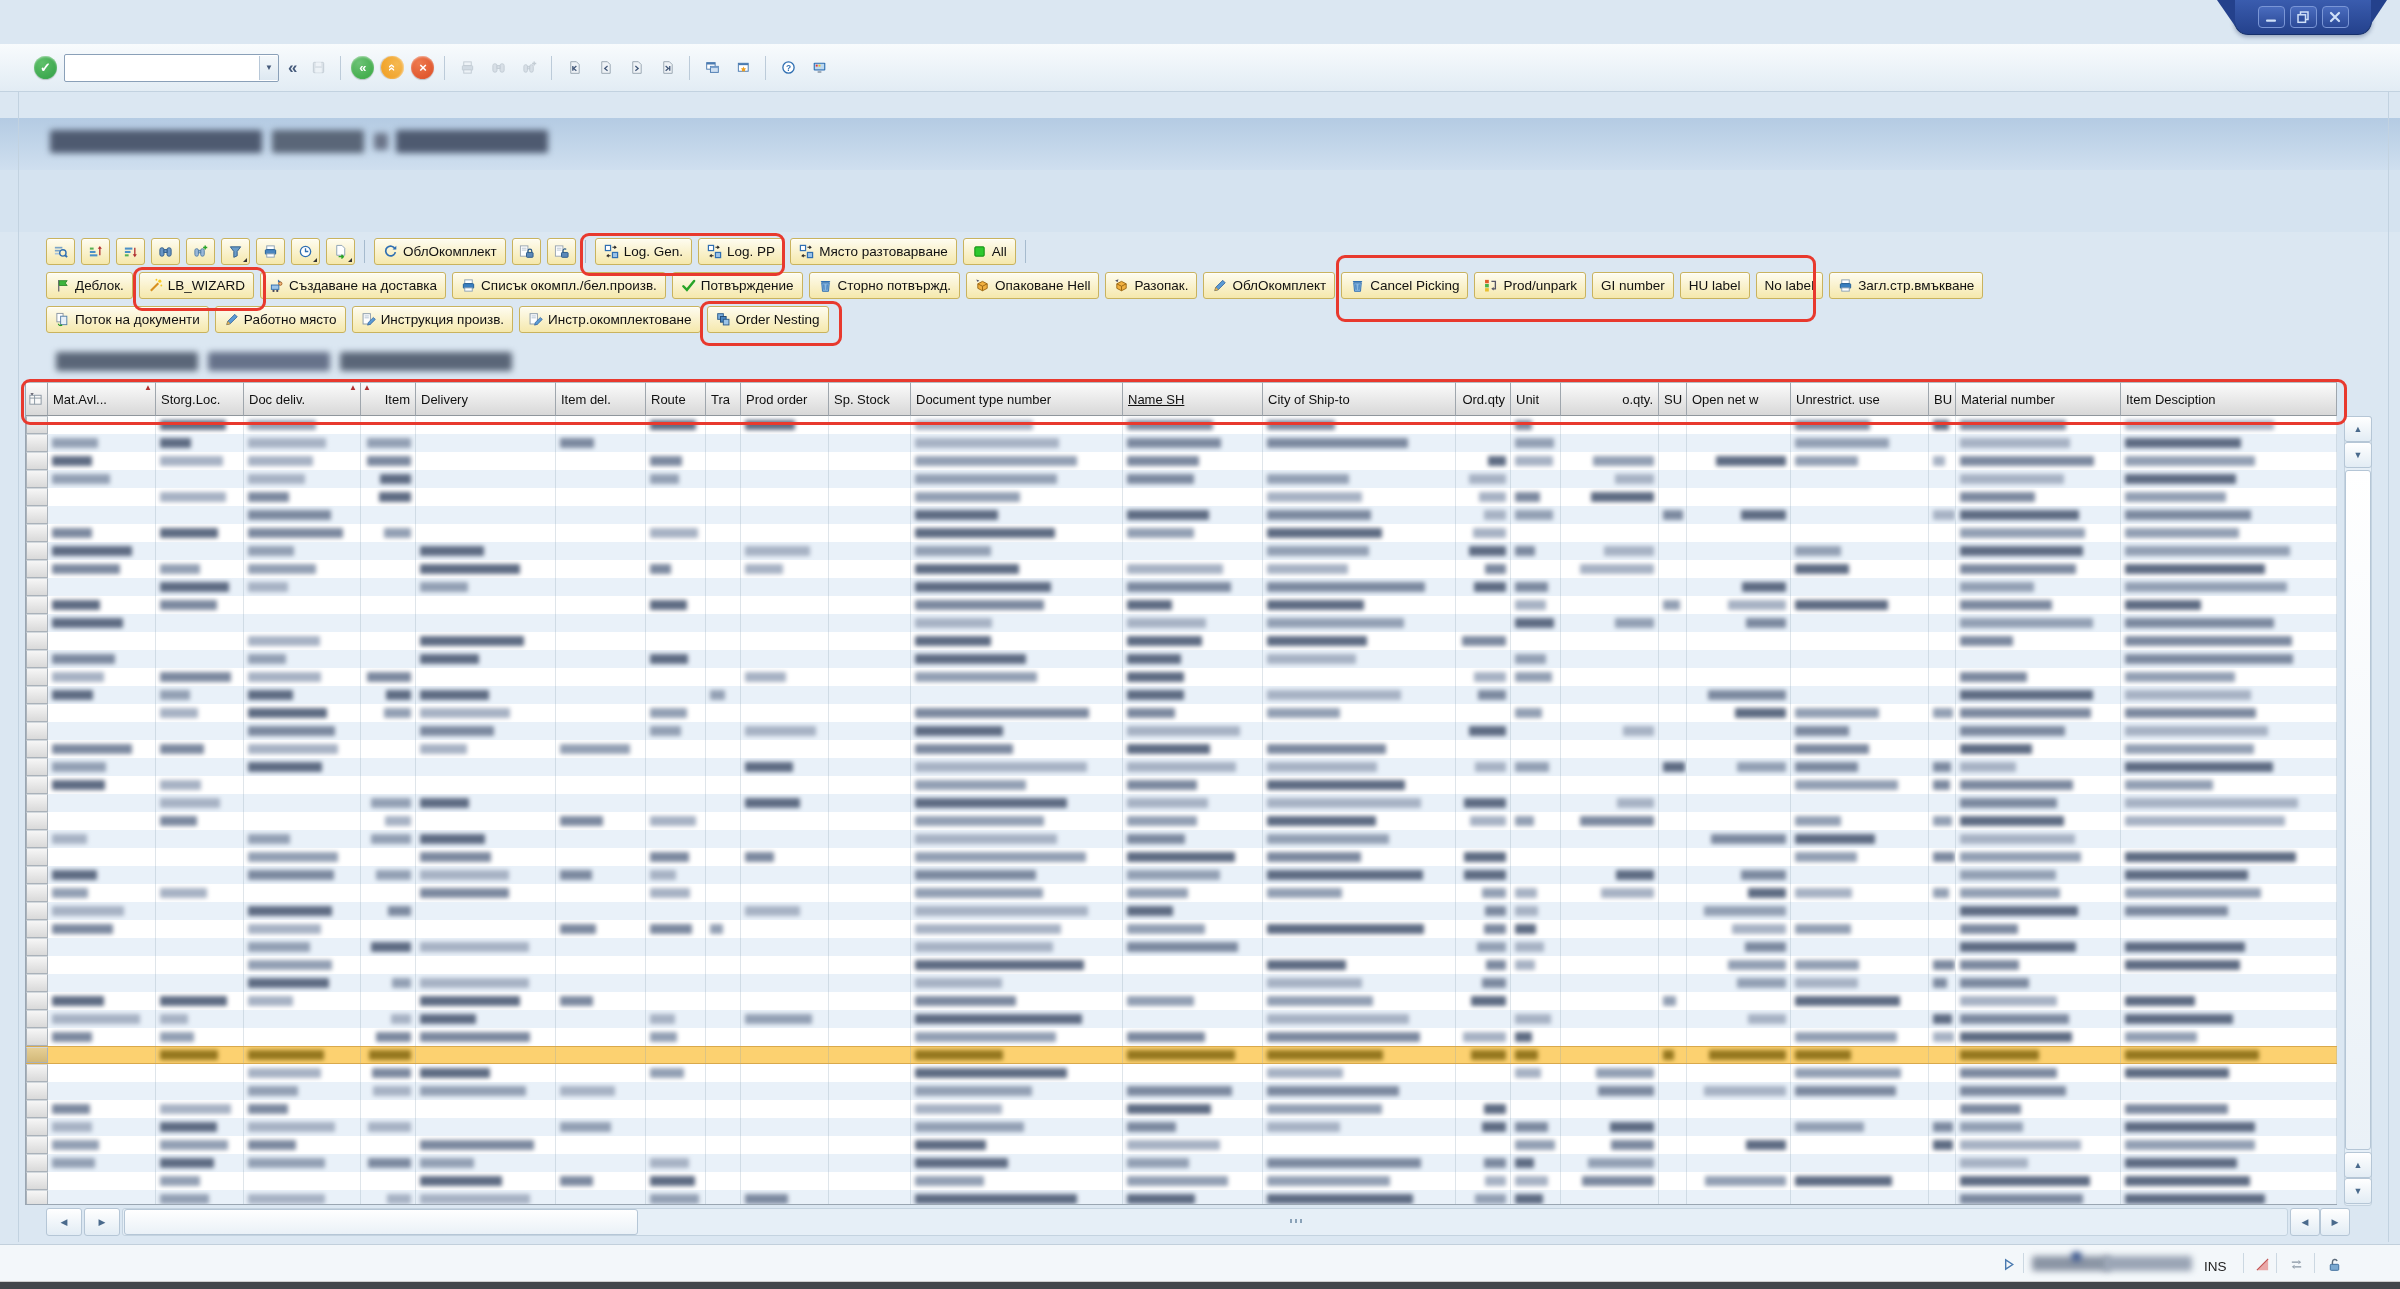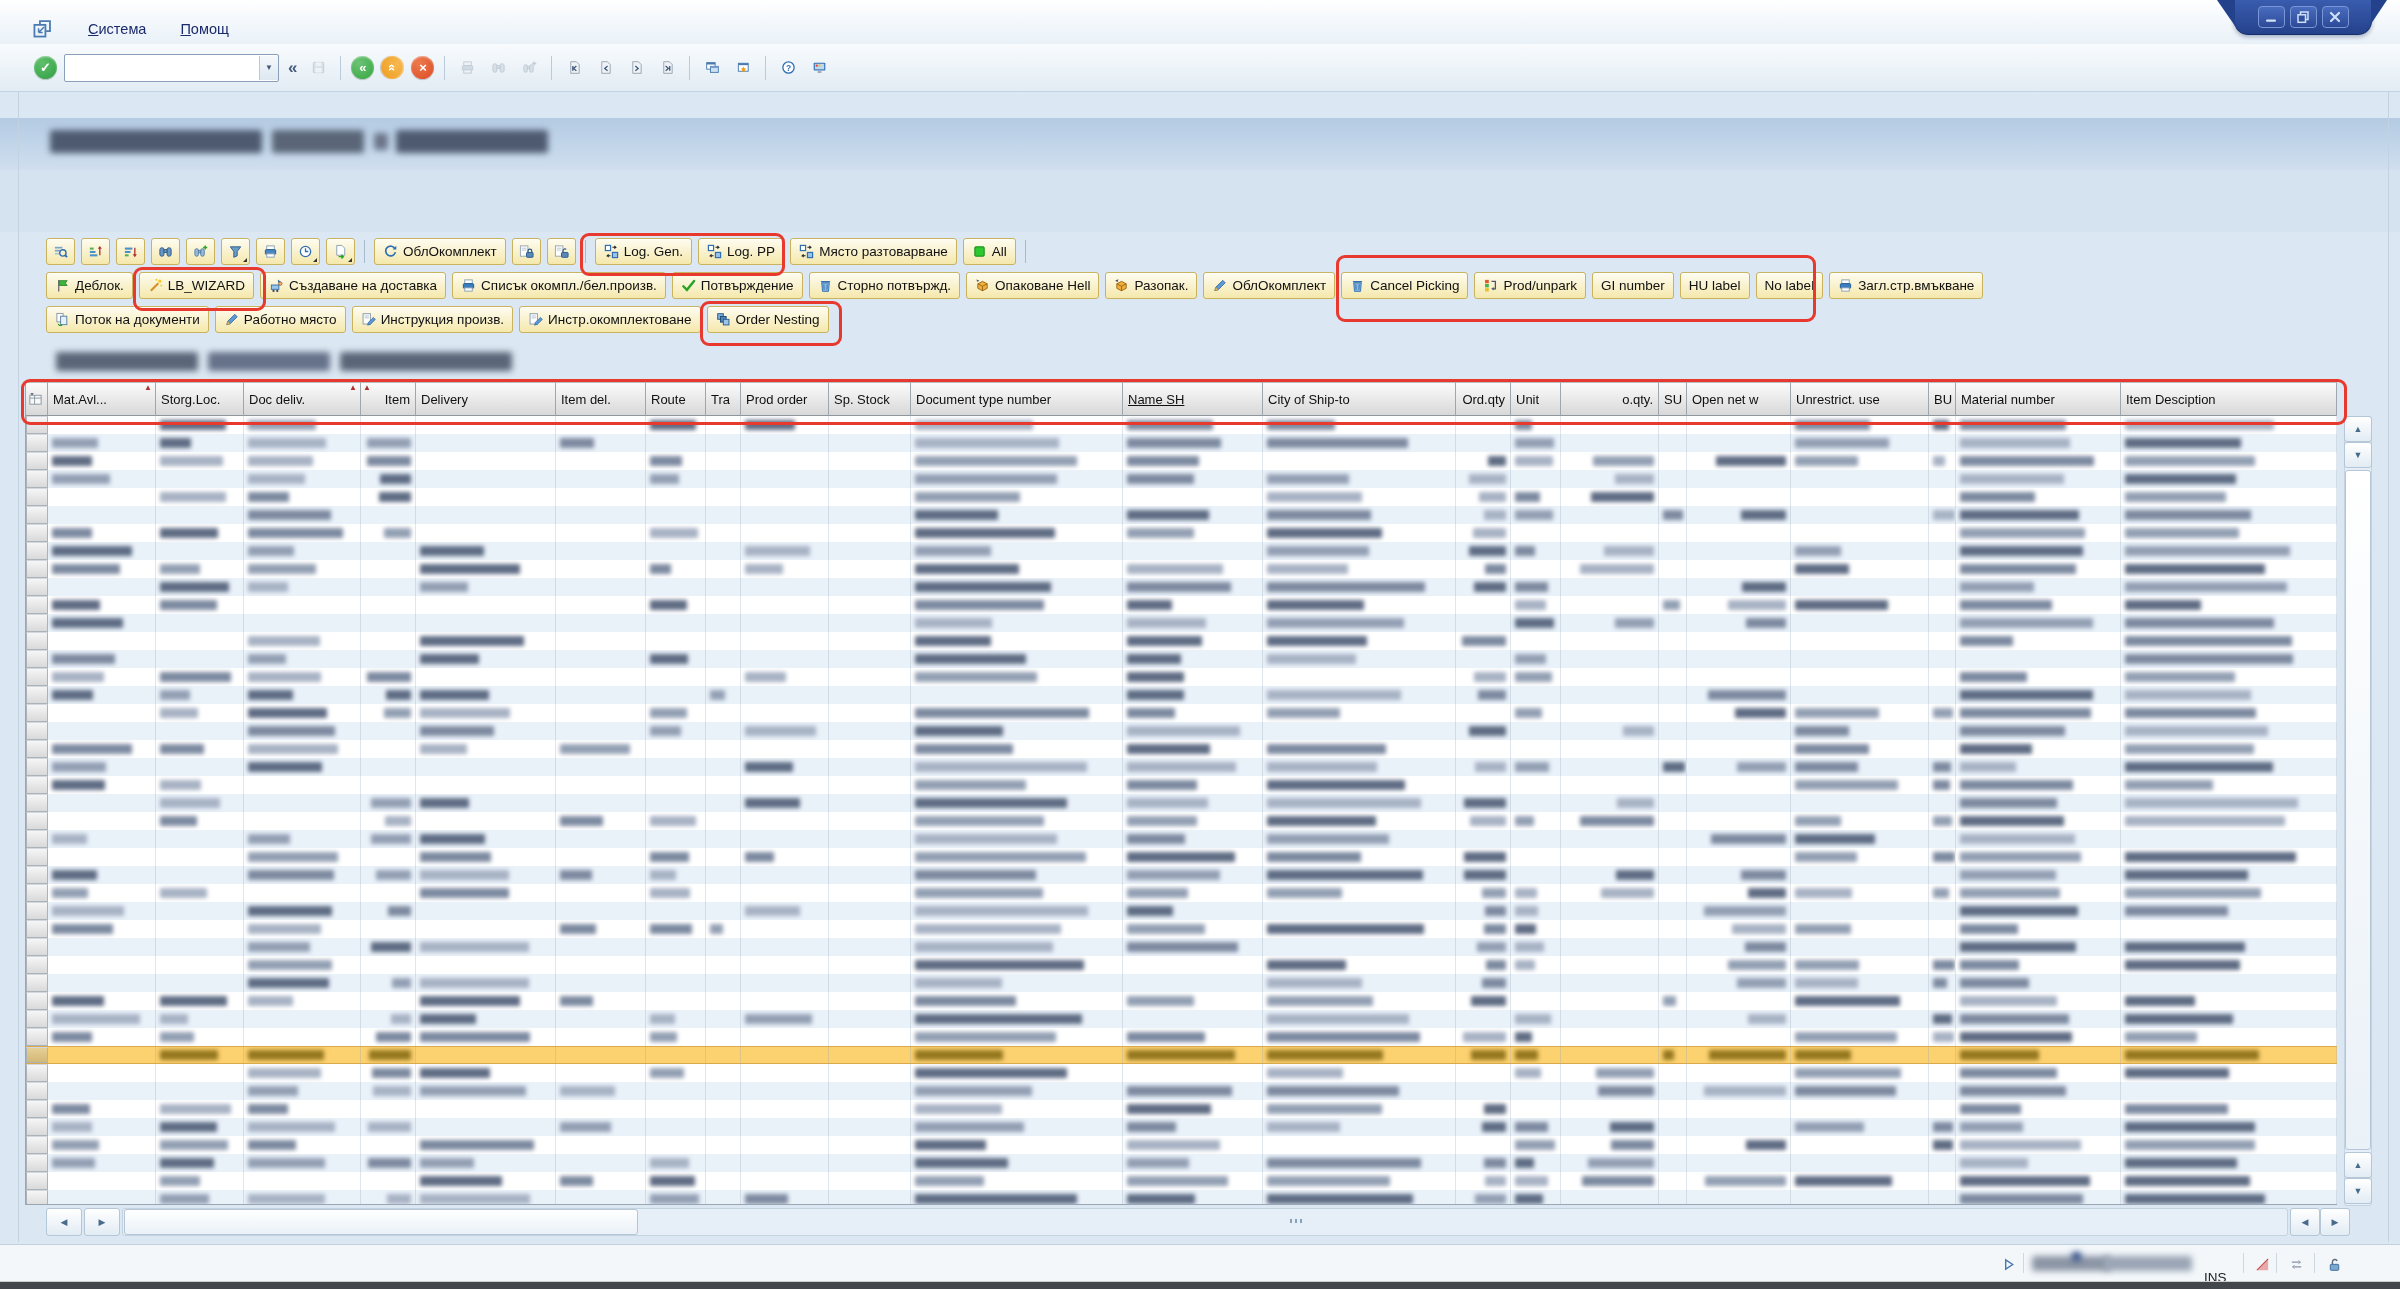--- a/index.html
+++ b/index.html
@@ -54,43 +54,30 @@
 
   
   .sbtn{position:absolute;background:linear-gradient(#ffffff,#e2ecf4);border:1px solid #b5c6d6;border-radius:3px;display:flex;align-items:center;justify-content:center;font-size:9px;color:#4a6a8c;}
   .strack{position:absolute;background:#e6eff7;border:1px solid #c4d3e0;border-radius:3px;}
   .sthumb{position:absolute;background:linear-gradient(#ffffff,#eaf1f7);border:1px solid #b5c6d6;border-radius:3px;}
   .grip{position:absolute;width:14px;height:4px;background:repeating-linear-gradient(90deg,#8aa2b8 0 2px,transparent 2px 5px);}
 
   
   #statusbar{left:0;top:1244px;width:2400px;height:37px;background:#f3f7fa;border-top:1px solid #c2d0dc;}
   .stsep{position:absolute;width:1px;height:20px;top:8px;background:#ccd8e2;}
-  #insfld{position:absolute;top:25px;font-size:13.5px;color:#222;}
+  #insfld{position:absolute;top:14px;font-size:13.5px;color:#222;}
   #botstrip{left:0;top:1281px;width:2400px;height:8px;background:#43474b;border-top:1px solid #cfcfcf;}
 
   .frameline{position:absolute;width:1px;background:#c2d2e0;}
 </style>
 </head>
 <body>
 
 <div class="screen">
 
-  <div class="abs" id="chrome">
-    <div class="abs" id="menubar">
-      <span class="tbicon" id="sysmenuicon">
-          <svg width="22" height="22" viewBox="0 0 16 16" xmlns="http://www.w3.org/2000/svg">
-            <rect x="2.5" y="5" width="8" height="8.5" fill="none" stroke="#4a7ab0" stroke-width="1.3"></rect>
-            <path d="M6.5 5V2.2h7.3V9.5h-2.8" fill="none" stroke="#4a7ab0" stroke-width="1.3"></path>
-            <path d="M9.5 6.5L5.5 10.5M5.5 10.5h3M5.5 10.5v-3" fill="none" stroke="#4a7ab0" stroke-width="1.1"></path>
-          </svg>
-        </span>
-      <span class="menuitem">Система</span>
-      <span class="menuitem">Помощ</span>
-    </div>
-  </div>
   <div class="abs" id="winctl">
     <span class="wbtn" id="wmin">
         <svg width="16" height="16" viewBox="0 0 16 16">
           <rect x="3" y="10.5" width="10" height="2.2" rx="1" fill="#cfe0f8"></rect>
         </svg>
       </span>
     <span class="wbtn" id="wres">
         <svg width="16" height="16" viewBox="0 0 16 16">
           <rect x="5.5" y="3" width="7.5" height="7.5" fill="none" stroke="#cfe0f8" stroke-width="1.5"></rect>
           <rect x="3" y="5.8" width="7.5" height="7.5" fill="#30509e" stroke="#cfe0f8" stroke-width="1.5"></rect>

